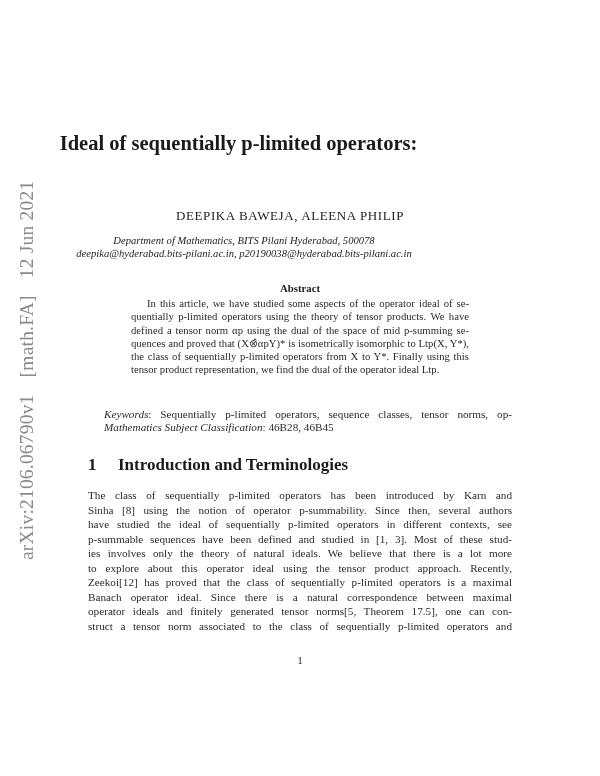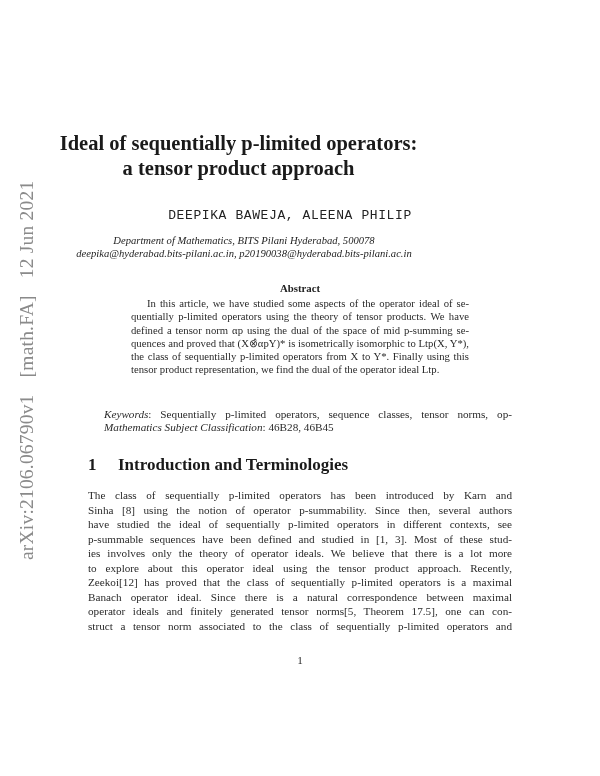--- a/index.html
+++ b/index.html
@@ -1,21 +1,21 @@
 <!DOCTYPE html>
 <html><head>
 <meta charset="utf-8">
 <style>
   html, body { margin: 0; padding: 0; background: #ffffff; }
   body { width: 600px; height: 776px; position: relative; overflow: hidden; font-family: "DejaVu Serif", "Liberation Serif", serif; color: #1a1a1a; }
   .page { position: absolute; left: 0; top: 0; width: 600px; height: 776px; background: #fff; }
   .arxiv { position: absolute; left: 16px; top: 560px; transform-origin: left top; transform: rotate(-90deg); white-space: nowrap; font-family: "Liberation Serif", serif; font-size: 19.5px; color: #8a8a8a; letter-spacing: 0.2px; }
   .arxiv span { margin-right: 12px; }
   .title { position: absolute; left: 0; width: 477px; top: 131px; text-align: center; font-family: "Liberation Serif", serif; font-weight: bold; font-size: 20.5px; line-height: 25px; color: #1a1a1a; }
-  .authors { position: absolute; left: 0; width: 580px; top: 208px; text-align: center; font-family: Liberation Mono, monospace; font-size: 13px; letter-spacing: 0.6px; color: #222; }
+  .authors { position: absolute; left: 0; width: 580px; top: 208px; text-align: center; font-family: Liberation Serif, serif; font-size: 13px; letter-spacing: 0.6px; color: #222; }
   .affil { position: absolute; left: 0; width: 488px; top: 234px; text-align: center; font-family: "Liberation Serif", serif; font-style: italic; font-size: 10.6px; line-height: 13px; color: #222; }
   .abstract-head { position: absolute; left: 0; width: 600px; top: 282px; text-align: center; font-family: "Liberation Serif", serif; font-weight: bold; font-size: 10.8px; color: #222; }
   .abstract { position: absolute; left: 131px; width: 338px; top: 297px; font-family: "Liberation Serif", serif; font-size: 10.7px; line-height: 13.3px; text-align: justify; text-indent: 16px; color: #2a2a2a; }
   .kw { position: absolute; left: 88px; width: 424px; top: 407px; font-family: "Liberation Serif", serif; font-size: 11.2px; line-height: 14.3px; text-align: justify; text-indent: 16px; color: #2a2a2a; }
   .kw i, .msc i { font-style: italic; }
   .msc { position: absolute; left: 104px; top: 421px; font-family: "Liberation Serif", serif; font-size: 11.2px; color: #2a2a2a; }
   .sec { position: absolute; left: 88px; top: 455px; font-family: "Liberation Serif", serif; font-weight: bold; font-size: 17px; color: #1a1a1a; }
   .sec .num { display: inline-block; width: 30px; }
   .body { position: absolute; left: 88px; width: 424px; top: 488px; font-family: "Liberation Serif", serif; font-size: 11.2px; line-height: 14.55px; text-align: justify; color: #2a2a2a; }
   .body .ln { display: block; text-align: justify; text-align-last: justify; white-space: nowrap; }
@@ -28,21 +28,20 @@
 <div class="page">
 
   <div class="arxiv">
     <span>arXiv:2106.06790v1</span>
     <span>[math.FA]</span>
     <span>12 Jun 2021</span>
   </div>
 
   <div class="title">
     <span class="ln" style="white-space: normal;">Ideal of sequentially p-limited operators:</span>
-    <span class="ln" style="white-space: normal;">a tensor product approach</span>
   </div>
 
   <div class="authors">DEEPIKA BAWEJA, ALEENA PHILIP</div>
 
   <div class="affil">
     <span class="ln" style="white-space: normal;">Department of Mathematics, BITS Pilani Hyderabad, 500078</span>
     <span class="ln" style="white-space: normal;">deepika@hyderabad.bits-pilani.ac.in, p20190038@hyderabad.bits-pilani.ac.in</span>
   </div>
 
   <div class="abstract-head">Abstract</div>
@@ -66,21 +65,21 @@
 
   <div class="sec">
     <span class="num">1</span><span>Introduction and Terminologies</span>
   </div>
 
   <div class="body">
     <span class="ln" style="text-align-last: justify; white-space: normal;">The class of sequentially p-limited operators has been introduced by Karn and</span>
     <span class="ln" style="text-align-last: justify; white-space: normal;">Sinha [8] using the notion of operator p-summability. Since then, several authors</span>
     <span class="ln" style="text-align-last: justify; white-space: normal;">have studied the ideal of sequentially p-limited operators in different contexts, see</span>
     <span class="ln" style="text-align-last: justify; white-space: normal;">p-summable sequences have been defined and studied in [1, 3]. Most of these stud-</span>
-    <span class="ln" style="text-align-last: justify; white-space: normal;">ies involves only the theory of operator ideals. We believe that there is a lot more</span>
+    <span class="ln" style="text-align-last: justify; white-space: normal;">ies involves only the theory of natural ideals. We believe that there is a lot more</span>
     <span class="ln" style="text-align-last: justify; white-space: normal;">to explore about this operator ideal using the tensor product approach. Recently,</span>
     <span class="ln" style="text-align-last: justify; white-space: normal;">Zeekoi[12] has proved that the class of sequentially p-limited operators is a maximal</span>
     <span class="ln" style="text-align-last: justify; white-space: normal;">Banach operator ideal. Since there is a natural correspondence between maximal</span>
     <span class="ln" style="text-align-last: justify; white-space: normal;">operator ideals and finitely generated tensor norms[5, Theorem 17.5], one can con-</span>
     <span class="ln" style="text-align-last: justify; white-space: normal;">struct a tensor norm associated to the class of sequentially p-limited operators and</span>
   </div>
 
   <div class="pageno">1</div>
 
 </div>

